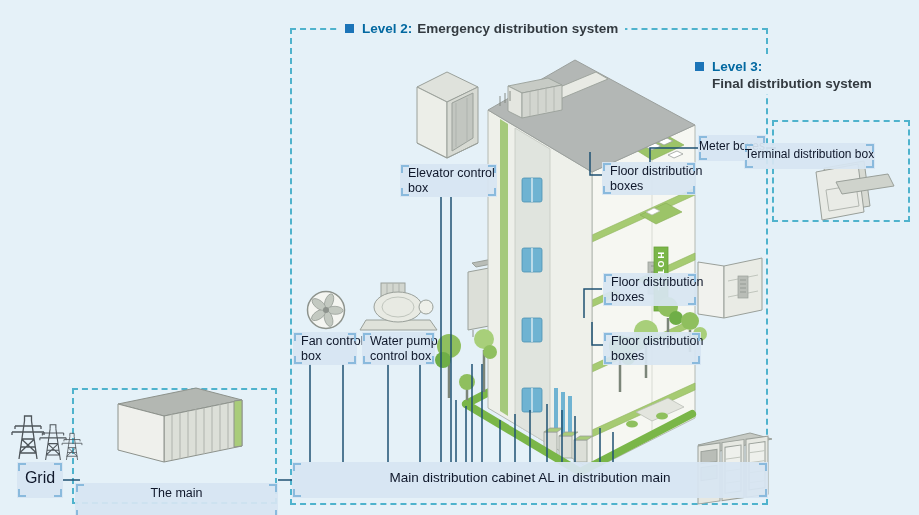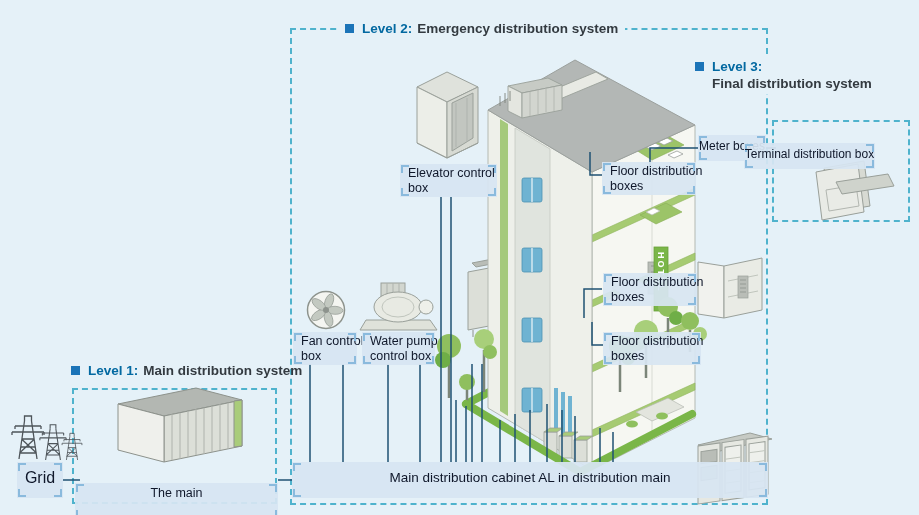--- a/index.html
+++ b/index.html
@@ -228,23 +228,20 @@
     </g>
   </svg>
 
   <div class="title" style="left:338px;top:19px;">
     <span class="sq"></span><span class="pfx">Level 2:</span><span>Emergency distribution system</span>
   </div>
   <div class="title" style="left:688px;top:56px;line-height:17px;">
     <span class="sq"></span><span class="pfx">Level 3:</span><br>
     <span style="margin-left:17px;">Final distribution system</span>
   </div>
-  <div class="title" style="left:64px;top:361px;background:none;">
-    <span class="sq"></span><span class="pfx">Level 1:</span><span>Main distribution system</span>
-  </div>
 
   <div class="co grid-label ctr" style="left:17px;top:462px;width:46px;height:36px;">
     <i></i>
       <span class="t">Grid</span>
   </div>
 
   <div class="co ctr" style="left:75px;top:462px;width:203px;height:36px;padding-top:3px;margin-top:21px;">
     <i></i>
       <span class="t">The main</span>
   </div>

